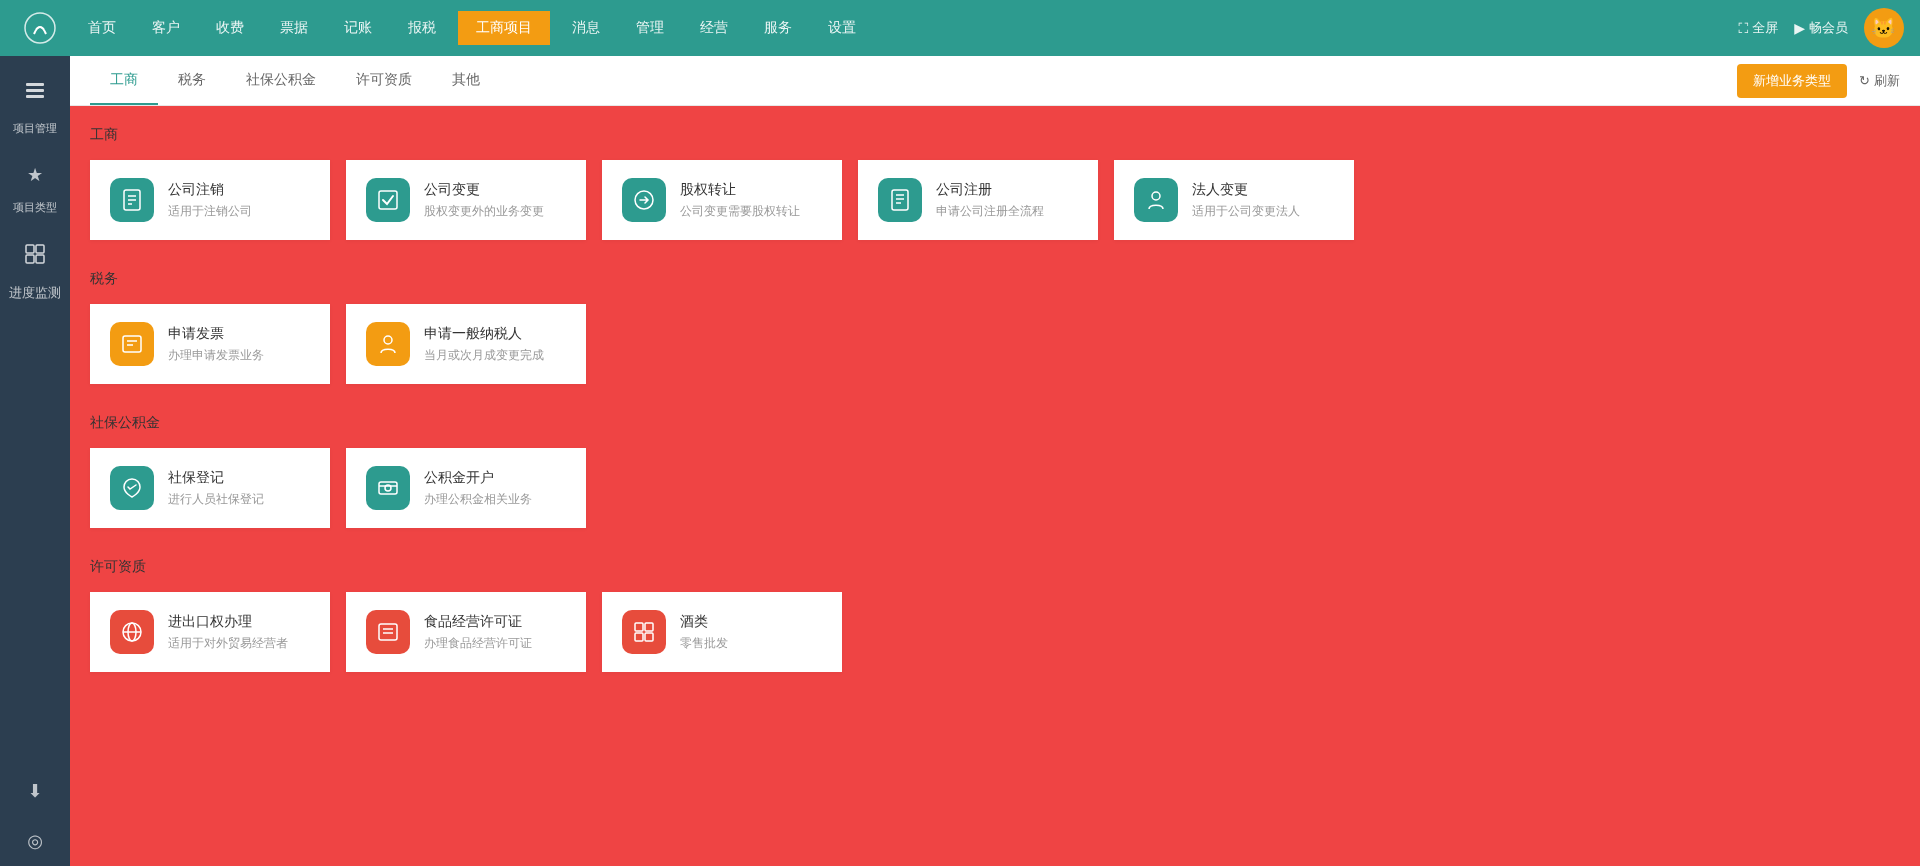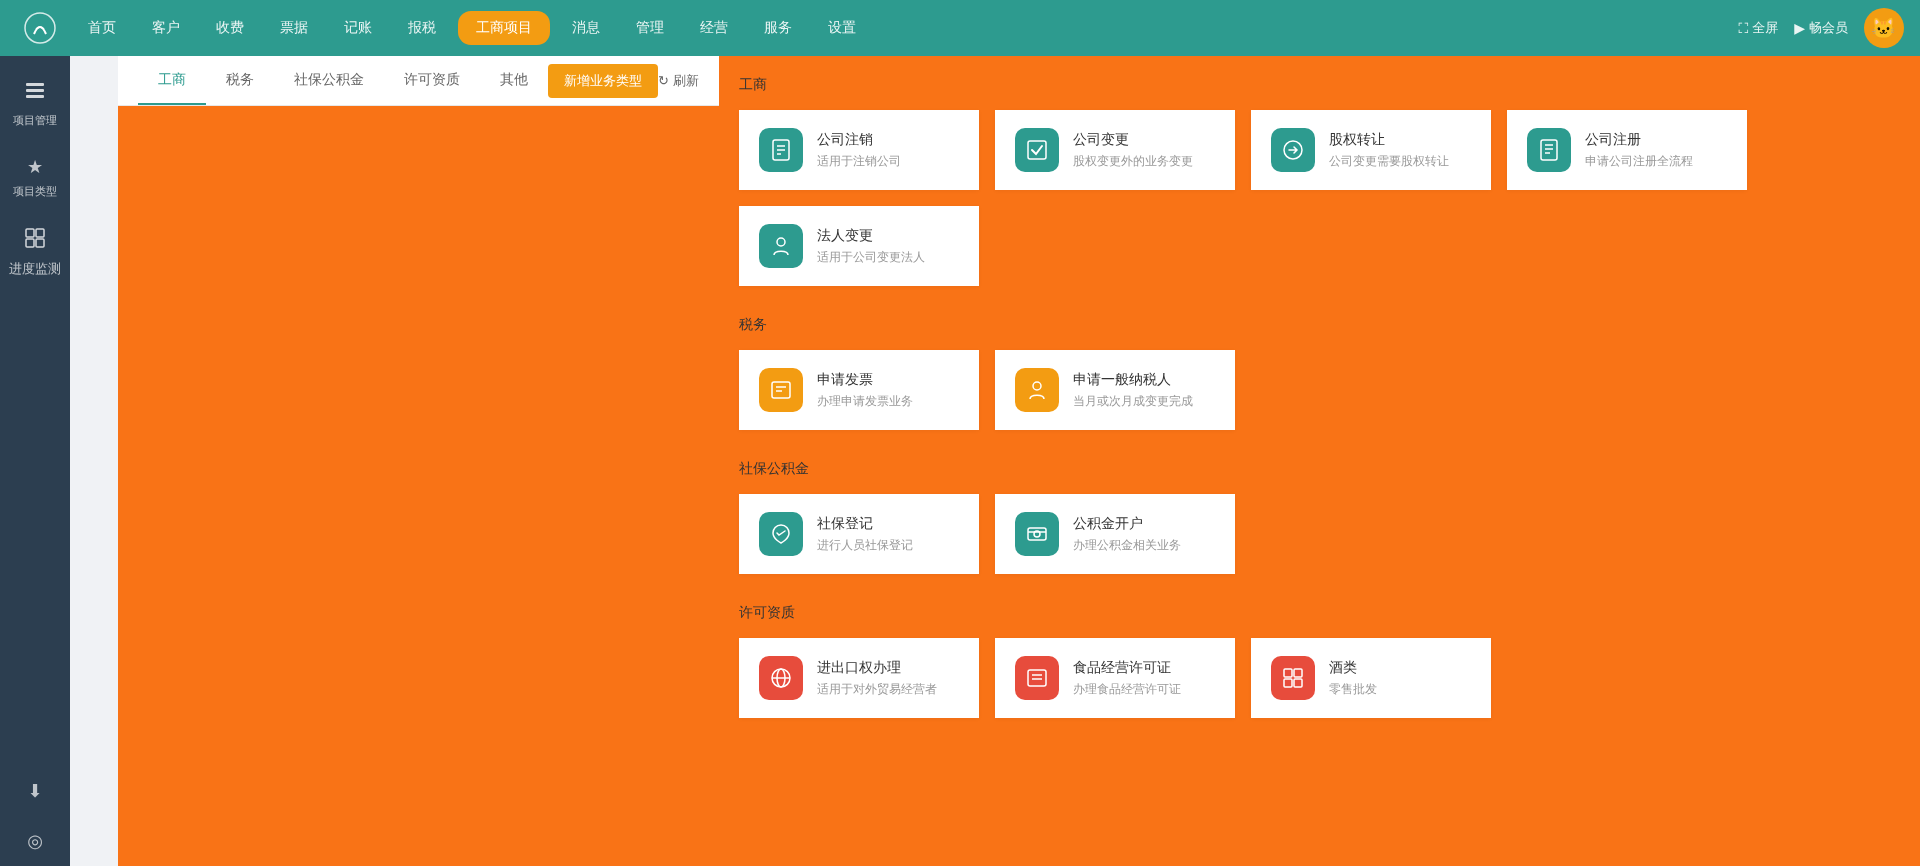--- a/index.html
+++ b/index.html
@@ -33,21 +33,21 @@
       height: 50px;
       display: flex;
       align-items: center;
       font-size: 14px;
       cursor: pointer;
       white-space: nowrap;
     }
     .top-nav-item.active {
       background: #f39c12;
       color: white;
-      border-radius: 13px;
+      border-radius: 0;
       height: 34px;
       margin: 0 4px;
     }
     .top-nav-right {
       display: flex;
       align-items: center;
       gap: 16px;
       padding-right: 16px;
       color: rgba(255,255,255,0.9);
       font-size: 13px;
@@ -88,35 +88,34 @@
     }
     .sidebar-item {
       width: 100%;
       display: flex;
       flex-direction: column;
       align-items: center;
       padding: 14px 0;
       color: rgba(255,255,255,0.7);
       cursor: pointer;
       font-size: 12px;
-      gap: 6px;
+      gap: 14px;
     }
     .sidebar-item .icon { font-size: 20px; }
     .sidebar-item-bottom {
       margin-top: auto;
     }
 
     
     .content-area {
       flex: 1;
       display: flex;
-      flex-direction: row;
-      background: #f97316;
+      flex-direction: column;
+      background: #ef4444;
       overflow: hidden;
-      margin-left: 48px;
     }
 
     
     .tab-bar {
       background: white;
       display: flex;
       align-items: center;
       padding: 0 20px;
       border-bottom: 1px solid #e8e8e8;
       height: 50px;
@@ -139,20 +138,21 @@
       border-bottom: 2px solid transparent;
       white-space: nowrap;
     }
     .tab-item.active {
       color: #2d9b8f;
       border-bottom: 2px solid #2d9b8f;
     }
     .tab-bar-right {
       display: flex;
       align-items: center;
+      gap: 12px;
     }
     .btn-add-type {
       background: #f39c12;
       color: white;
       border: none;
       padding: 8px 16px;
       border-radius: 4px;
       font-size: 13px;
       cursor: pointer;
     }

